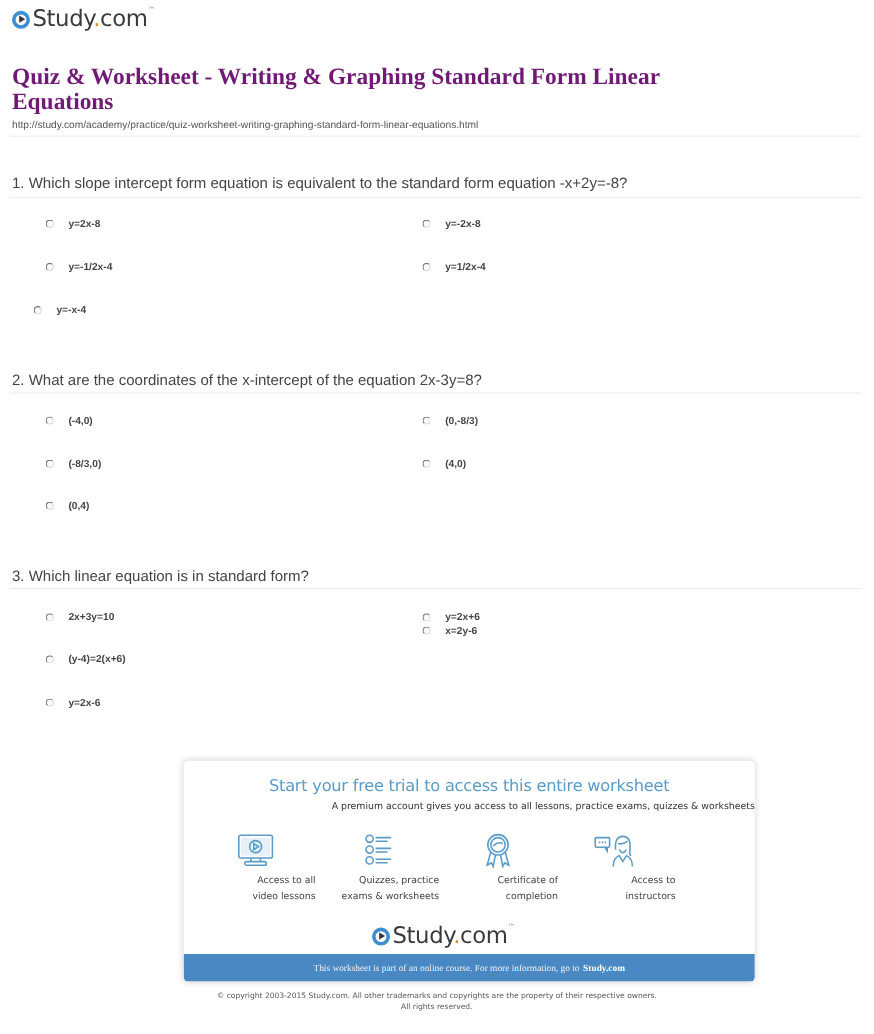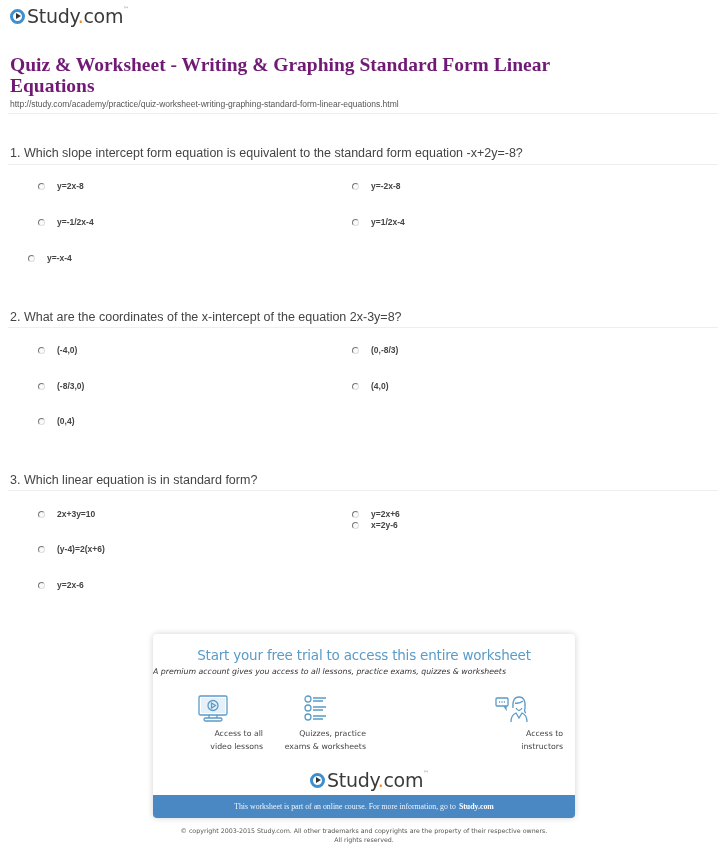--- a/index.html
+++ b/index.html
@@ -16,23 +16,23 @@
   .top-logo { left: 10px; top: 5px; }
 
   .title { position: absolute; left: 10px; top: 54px; width: 600px; font-family: Liberation Serif, serif; font-weight: bold; font-size: 19.5px; line-height: 21px; color: #701a75; }
   .url { position: absolute; left: 10px; top: 99px; font-size: 8.5px; color: #555; }
   .sep { position: absolute; left: 8px; right: 10px; height: 1px; background: #eeeeee; }
 
   .question { position: absolute; left: 10px; font-size: 12.5px; color: #444; text-align: right; }
   .option { position: absolute; display: flex; align-items: center; font-size: 8.5px; color: #444; font-weight: bold; }
   .radio { width: 7px; height: 7px; border-radius: 50%; border: 1.2px solid #777; border-right-color: #ddd; border-bottom-color: #ddd; margin-right: 12px; background: #fafafa; }
 
-  .promo { position: absolute; left: 153px; top: 634px; width: 422px; height: 184px; background: #fff; border-radius: 4px; box-shadow: 0 0 6px rgba(0,0,0,0.18); overflow: hidden; }
+  .promo { position: absolute; left: 153px; top: 634px; width: 476px; height: 184px; background: #fff; border-radius: 4px; box-shadow: 0 0 6px rgba(0,0,0,0.18); overflow: hidden; }
   .promo-head { position: absolute; left: 0; right: 0; top: 13px; text-align: center; font-family: "DejaVu Sans", sans-serif; font-size: 13.5px; color: #5a9bc8; letter-spacing: -0.2px; }
-  .promo-sub { position: absolute; left: 0; right: 0; top: 33px; text-align: left; font-family: "DejaVu Sans", sans-serif; font-size: 7.8px; color: #333; font-style: italic; }
+  .promo-sub { position: absolute; left: 0; right: 0; top: 33px; text-align: right; font-family: "DejaVu Sans", sans-serif; font-size: 7.8px; color: #333; }
   .feature { position: absolute; top: 60px; width: 100px; text-align: right; }
   .feature svg { display: block; margin: 0 auto; }
   .feature .lbl { margin-top: 4px; font-family: "DejaVu Sans", sans-serif; font-size: 7.8px; line-height: 12.5px; color: #444; }
   .promo-logo { left: 157px; top: 135px; }
   .promo-bar { position: absolute; left: 0; right: 0; bottom: 0; height: 23px; background: #4a88c4; color: #eef4fa; font-family: Liberation Serif, serif; font-size: 7.8px; display: flex; align-items: center; justify-content: center; }
   .promo-bar b { color: #fff; margin-left: 3px; }
 
   .copyright { position: absolute; left: 0; right: 0; top: 827px; text-align: center; font-family: "DejaVu Sans", sans-serif; font-size: 6.3px; line-height: 8.5px; color: #555; }
 </style>
 </head>
@@ -141,20 +141,33 @@
       <circle cx="9" cy="14" r="3"></circle>
       <circle cx="9" cy="23" r="3"></circle>
       <path d="M14 4 L27 4 M14 7 L24 7 M14 13 L27 13 M14 16 L24 16 M14 22 L27 22 M14 25 L24 25"></path>
     </svg>
     <div class="lbl">
         <div>Quizzes, practice</div>
         <div>exams &amp; worksheets</div>
       </div>
   </div>
 
+  <div class="feature" style="left:212px">
+    <svg width="34" height="30" viewBox="0 0 34 30" fill="none" stroke="#5a9bc8" stroke-width="1.3">
+      <circle cx="17" cy="10" r="8.5"></circle>
+      <circle cx="17" cy="10" r="6"></circle>
+      <path d="M13 11 Q17 7 21 9"></path>
+      <path d="M11 16 L8 27 L11.5 25 L13 28 L15 18"></path>
+      <path d="M23 16 L26 27 L22.5 25 L21 28 L19 18"></path>
+    </svg>
+    <div class="lbl">
+        <div>Certificate of</div>
+        <div>completion</div>
+      </div>
+  </div>
 
   <div class="feature" style="left:310px">
     <svg width="40" height="30" viewBox="0 0 40 30" fill="none" stroke="#5a9bc8" stroke-width="1.3">
       <rect x="3" y="4" width="12" height="8" rx="1"></rect>
       <path d="M11 12 L13 15 L13 12"></path>
       <path d="M6 8 L12 8" stroke-dasharray="1.2 1.2"></path>
       <path d="M20 14 Q19 3 26 3 Q33 3 32 14 Q31 18 33 19"></path>
       <path d="M22 9 Q26 10 30 7"></path>
       <path d="M23 14 Q26 19 29 14"></path>
       <path d="M18 28 Q18 21 23 19 L26 24 L29 19 Q34 21 34 28"></path>

